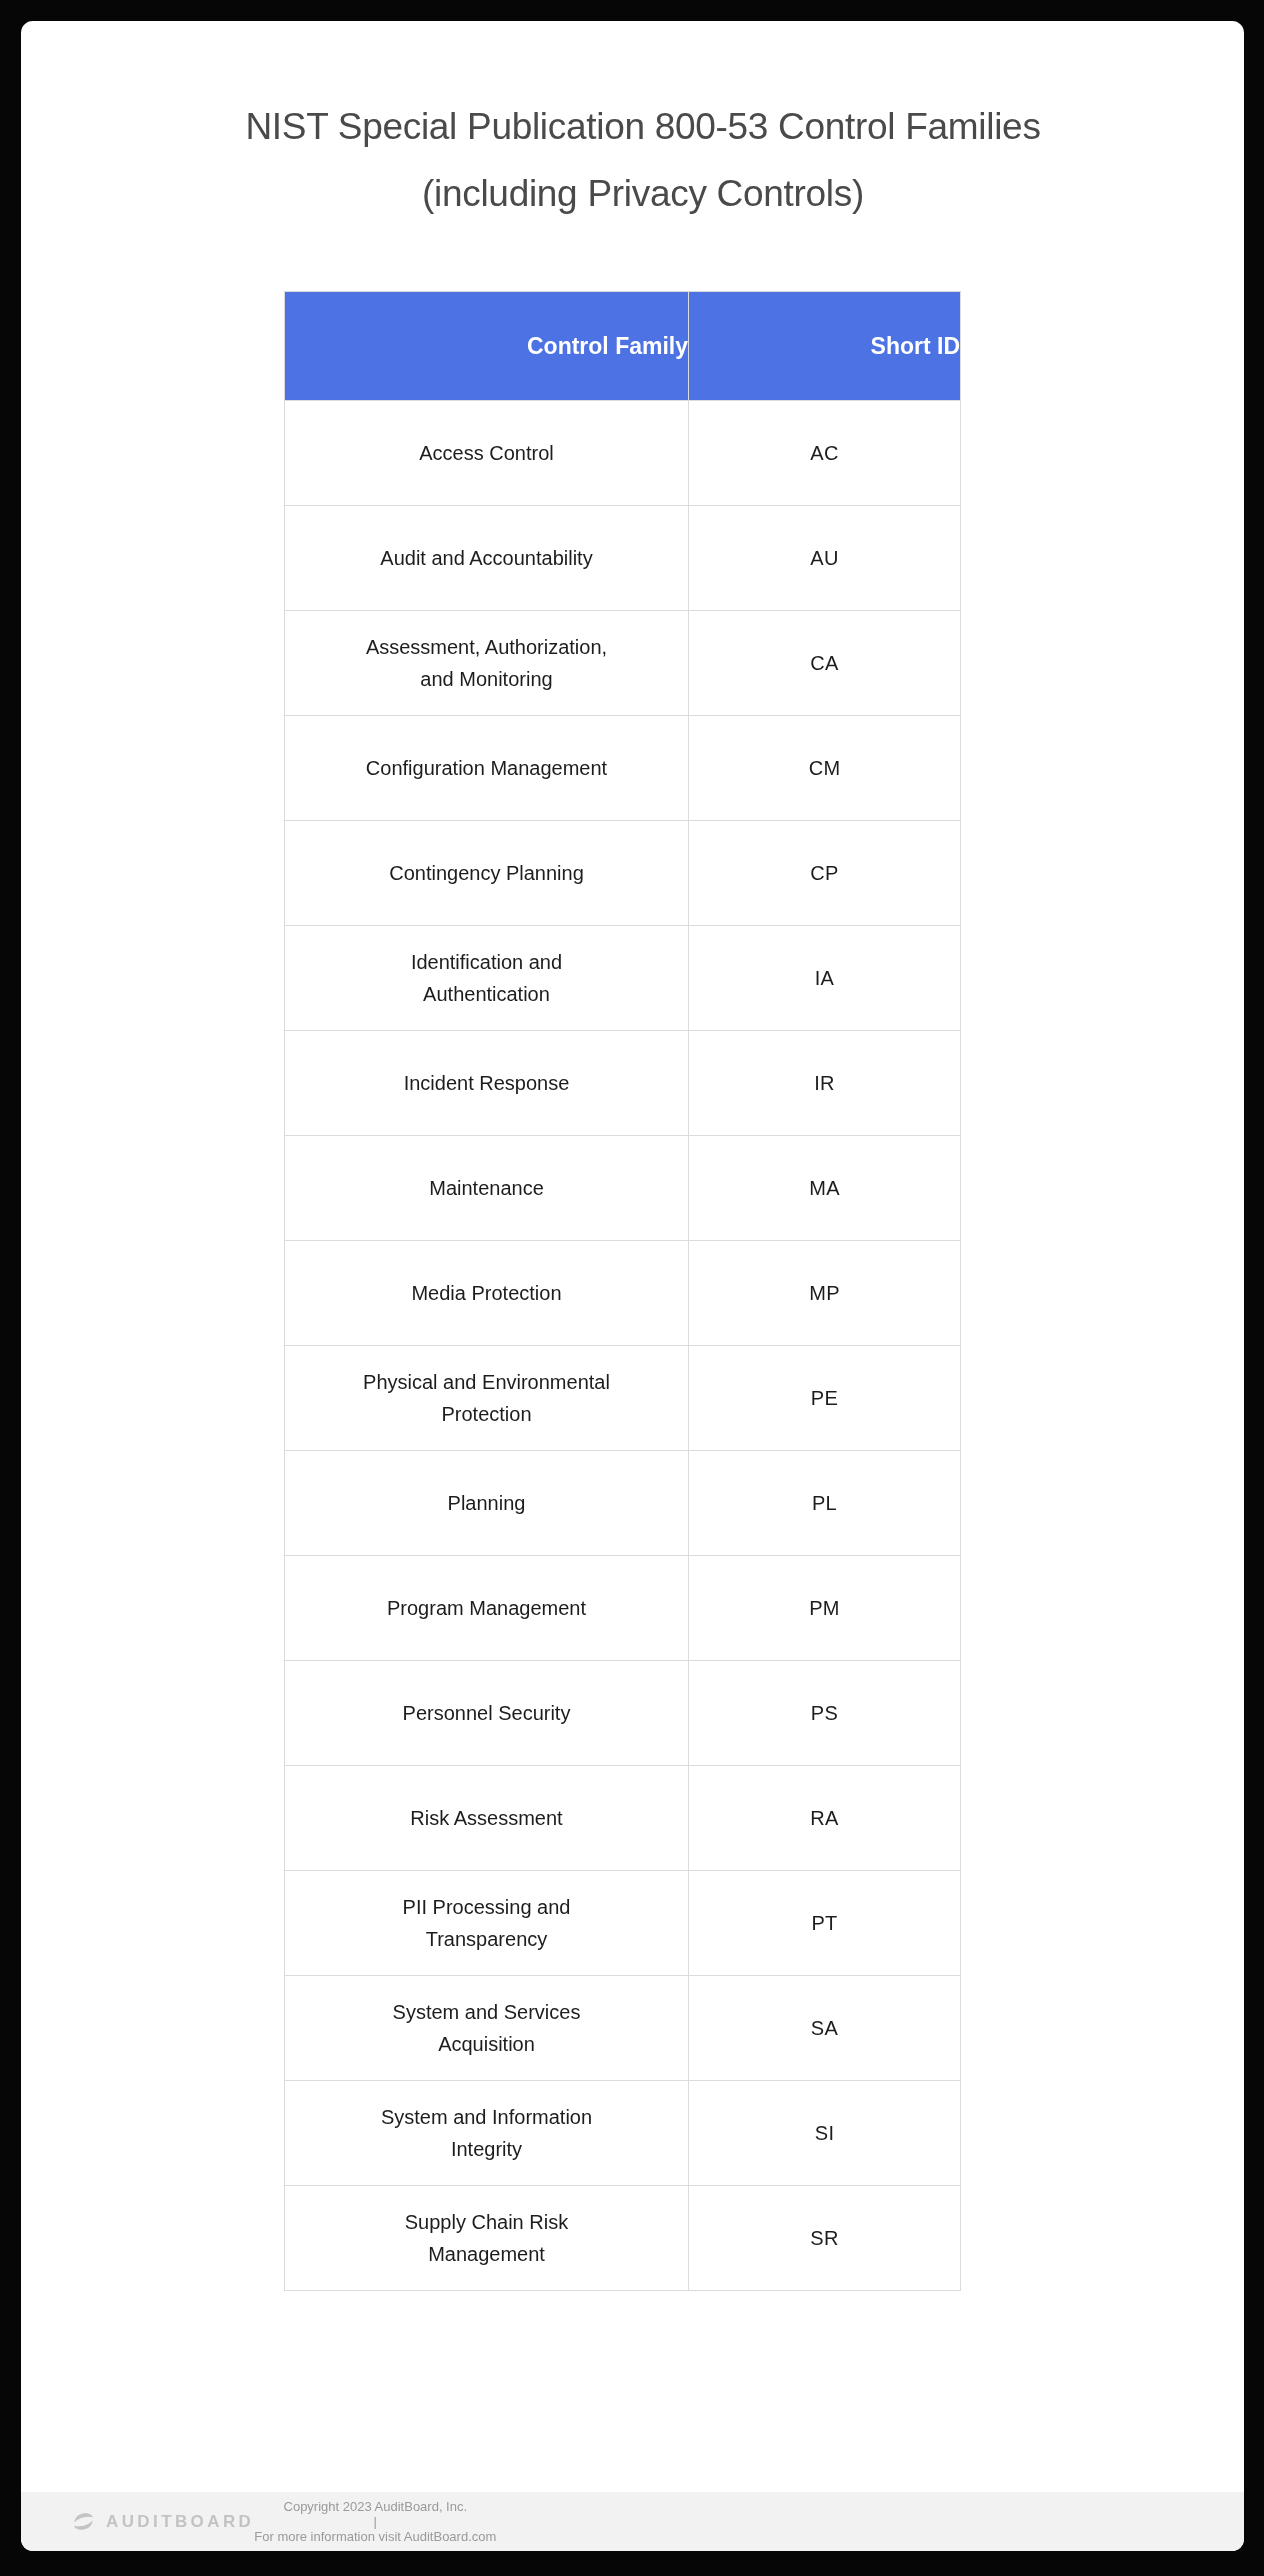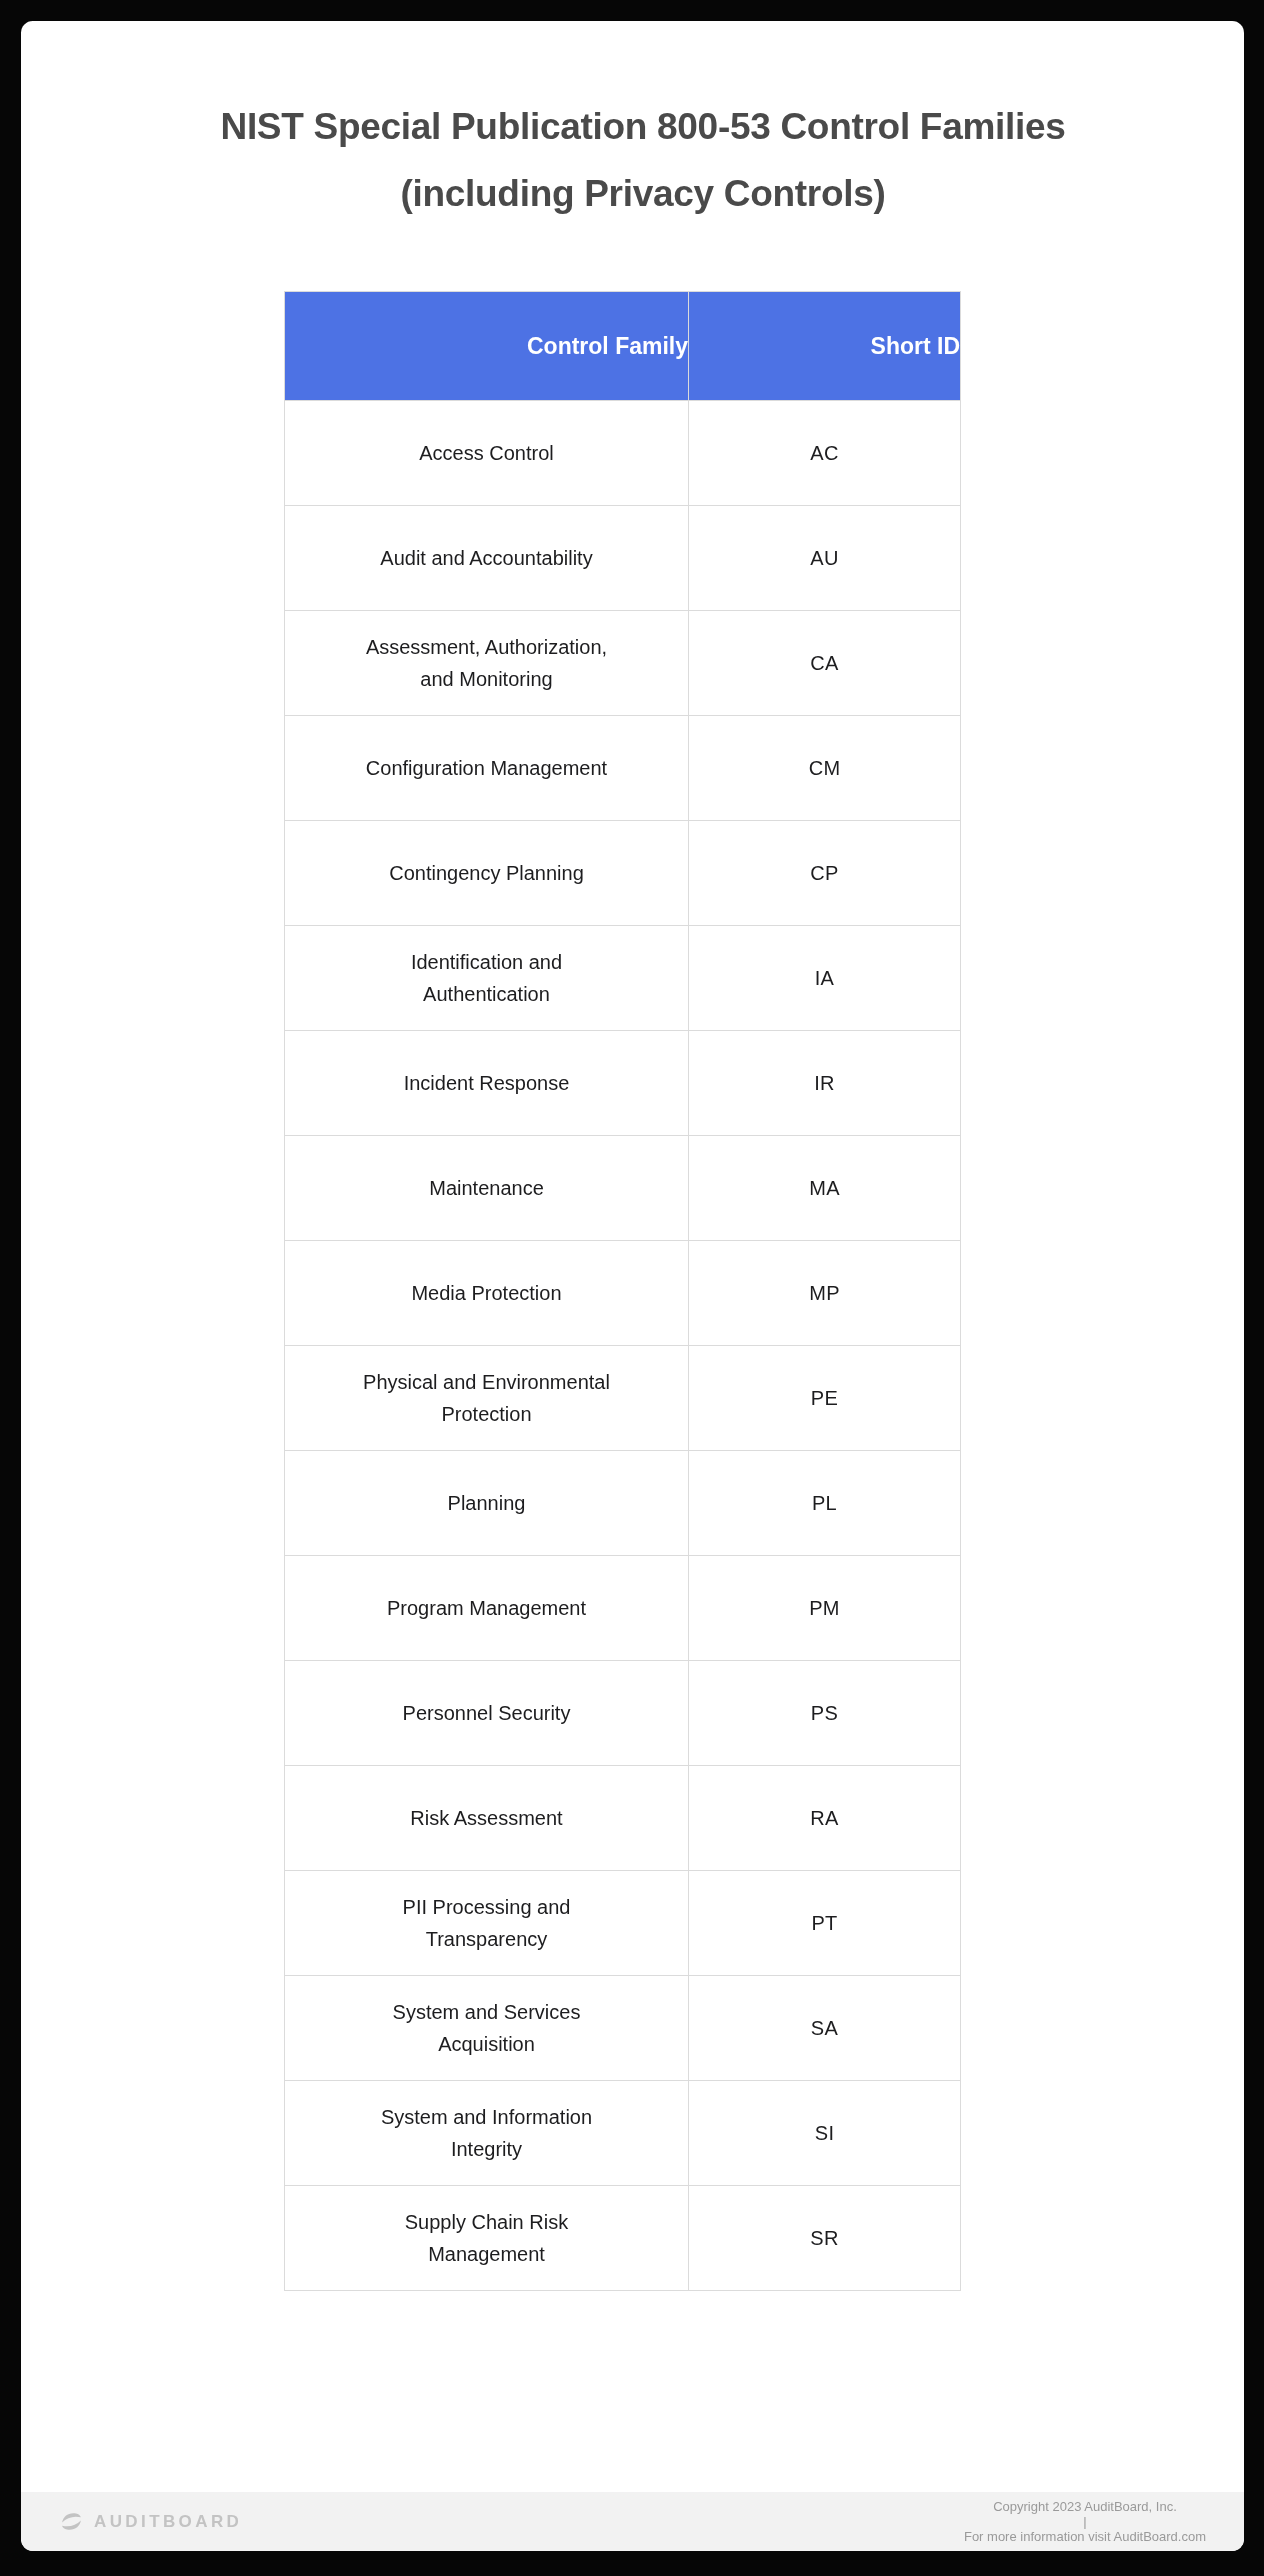--- a/index.html
+++ b/index.html
@@ -29,21 +29,21 @@
     border-radius:11.8px;
     overflow:hidden;
   }
   .title-block{
     padding-top:72px;
     text-align:center;
   }
   .title-line{
     font-size:37px;
     line-height:67px;
-    font-weight:700;
+    font-weight:400;
     color:var(--title-color);
     letter-spacing:-0.3px;
     padding-left:21px;
   }
   table.control-table{
     position:absolute;
     top:270px; left:263px;
     width:675px;
     border-collapse:collapse;
     table-layout:fixed;
@@ -78,22 +78,21 @@
     font-weight:500;
     letter-spacing:0.3px;
   }
   .footer{
     position:absolute;
     left:0; right:0; bottom:0;
     height:59px;
     background:var(--footer-bg);
     display:flex;
     align-items:center;
-    justify-content:space-between;
-    padding:0 38px;
+    padding:0 50px;
   }
   .brand{
     display:flex;
     align-items:center;
     gap:10px;
   }
   .brand svg{display:block;}
   .brand-name{
     font-size:17px;
     font-weight:700;

